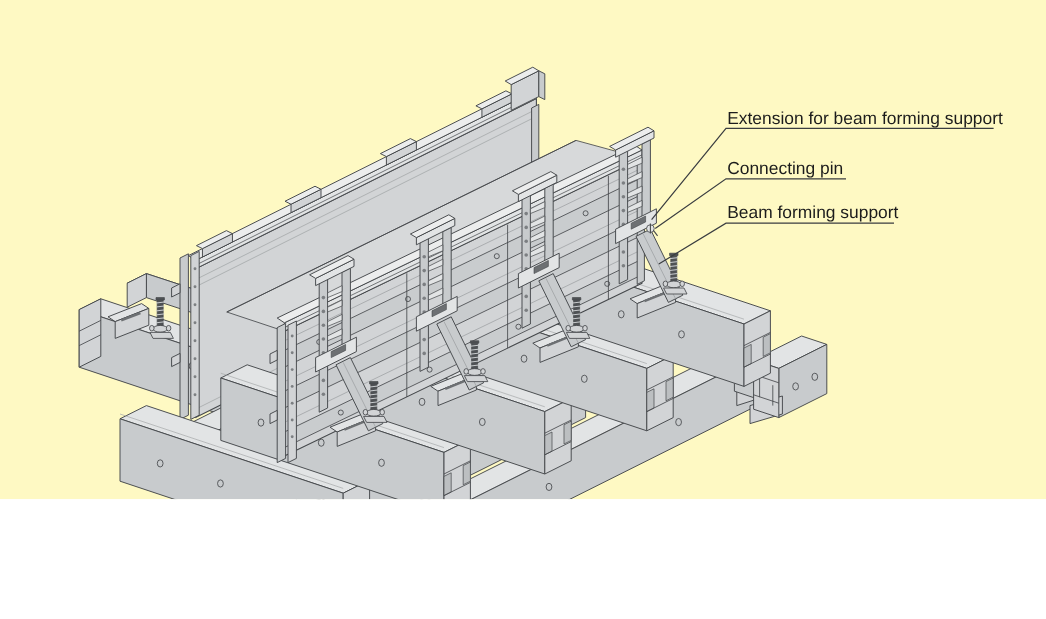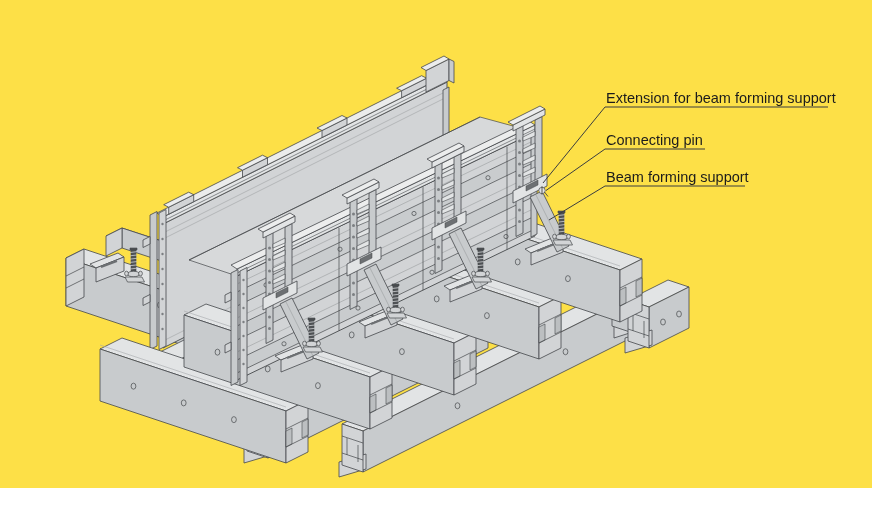--- a/index.html
+++ b/index.html
@@ -1,16 +1,16 @@
 <!DOCTYPE html>
 <html><head>
 <meta charset="utf-8">
 <style>
   html,body{margin:0;padding:0;background:#fff;}
-  #stage{position:relative;width:872px;height:488px;background:#fde047;overflow:hidden;
+  #stage{position:relative;width:872px;height:416px;background:#fef9c3;overflow:hidden;
          font-family:"Liberation Sans", sans-serif;text-align:center;}
   svg{display:block;}
   text.callout{font-family:"Liberation Sans", sans-serif;font-size:14.5px;fill:#1c1c1c;}
 </style>
 </head>
 <body>
 
 <div id="stage">
   <svg id="svg" width="872" height="516" viewBox="0 0 872 516">
 

